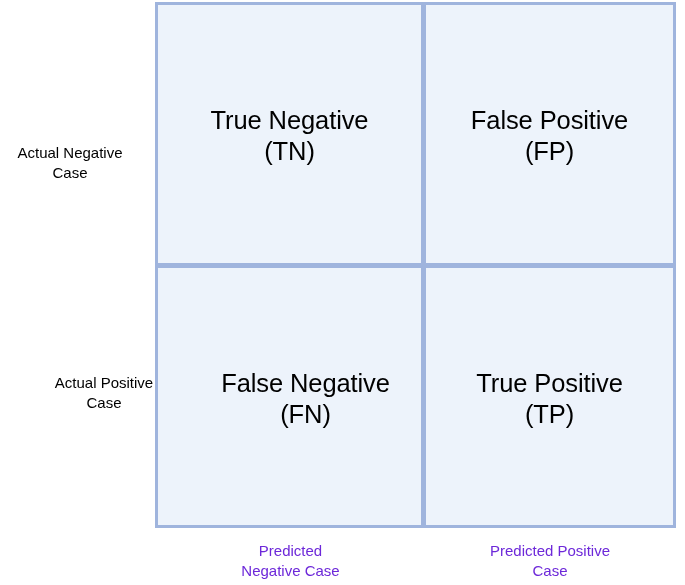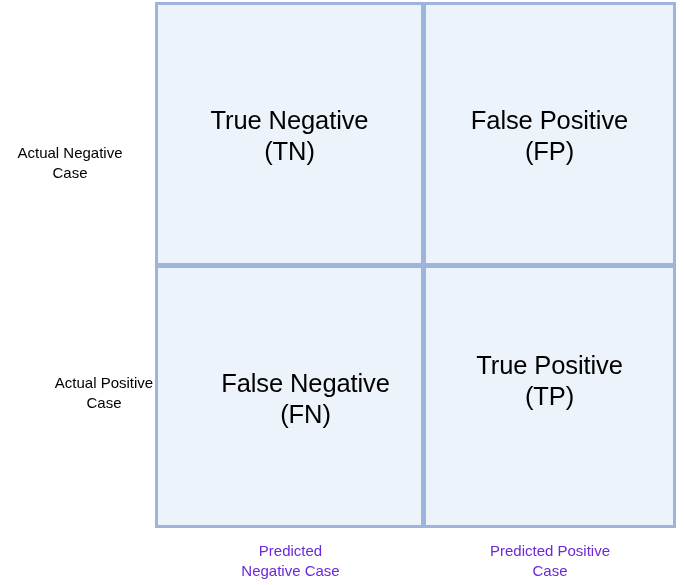--- a/index.html
+++ b/index.html
@@ -74,21 +74,21 @@
     left: 16px;
     top: 263px;
     width: 263px;
     height: 257px;
     padding-top: 100px;
     justify-content: center;
   }
   
   .cell-tp {
     left: 268px;
-    top: 245px;
+    top: 263px;
     width: 247px;
     height: 257px;
     padding-top: 100px;
   }
 
   
   .divider-h {
     position: absolute;
     left: 0;
     top: 258px;

